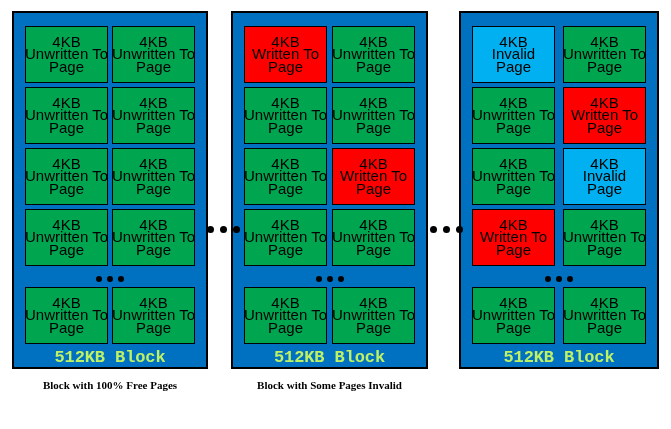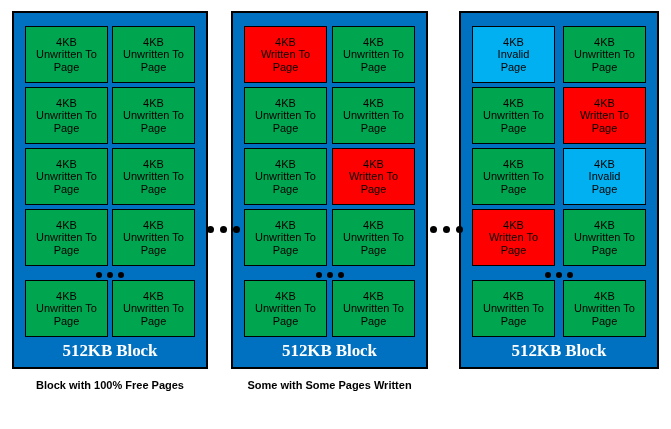--- a/index.html
+++ b/index.html
@@ -51,21 +51,21 @@
   .page {
     width: 83px;
     height: 57px;
     border: 1.6px solid #000000;
     box-sizing: border-box;
     display: flex;
     flex-direction: column;
     align-items: center;
     justify-content: center;
     color: #000000;
-    font-size: 11px;
+    font-size: 15px;
     line-height: 12.5px;
     font-family: "Liberation Sans", sans-serif;
     text-align: center;
   }
   .page span { display: block; white-space: nowrap; }
 
   .page.green { background: #00A550; }
   .page.red   { background: #FF0000; }
   .page.cyan  { background: #00B0F0; }
 
@@ -80,37 +80,36 @@
     display: block;
     width: 6px;
     height: 6px;
     background: #000000;
     border-radius: 50%;
   }
 
   .block-title {
     margin-top: auto;
     text-align: center;
-    color: #ffffff;
+    color: #bef264;
     font-size: 17px;
     font-weight: bold;
     letter-spacing: -0.1px;
-    padding-bottom: 6px;
-    font-family: Liberation Serif, serif;
+    font-family: Liberation Mono, monospace;
   }
 
   .caption {
     margin-top: 9px;
     text-align: center;
     color: #000000;
     font-size: 11px;
     font-weight: bold;
     line-height: 15px;
     width: 190px;
-    font-family: Liberation Sans, sans-serif;
+    font-family: Liberation Serif, serif;
   }
 
   .between-ellipsis {
     position: absolute;
     display: flex;
     align-items: center;
     gap: 6px;
   }
   .between-ellipsis i {
     display: block;
@@ -257,21 +256,21 @@
             <span>Page</span>
           </div>
           <div class="page green">
             <span>4KB</span>
             <span>Unwritten To</span>
             <span>Page</span>
           </div>
         </div>
         <div class="block-title">512KB Block</div>
       </div>
-      <div class="caption">Some with Some Pages Written</div>
+      <div class="caption">Block with Some Pages Invalid</div>
     </div>
     <div class="block-column" style="left: 459px; width: 200px;">
       <div class="block">
         <div class="page-row">
           <div class="page cyan">
             <span>4KB</span>
             <span>Invalid</span>
             <span>Page</span>
           </div>
           <div class="page green">

